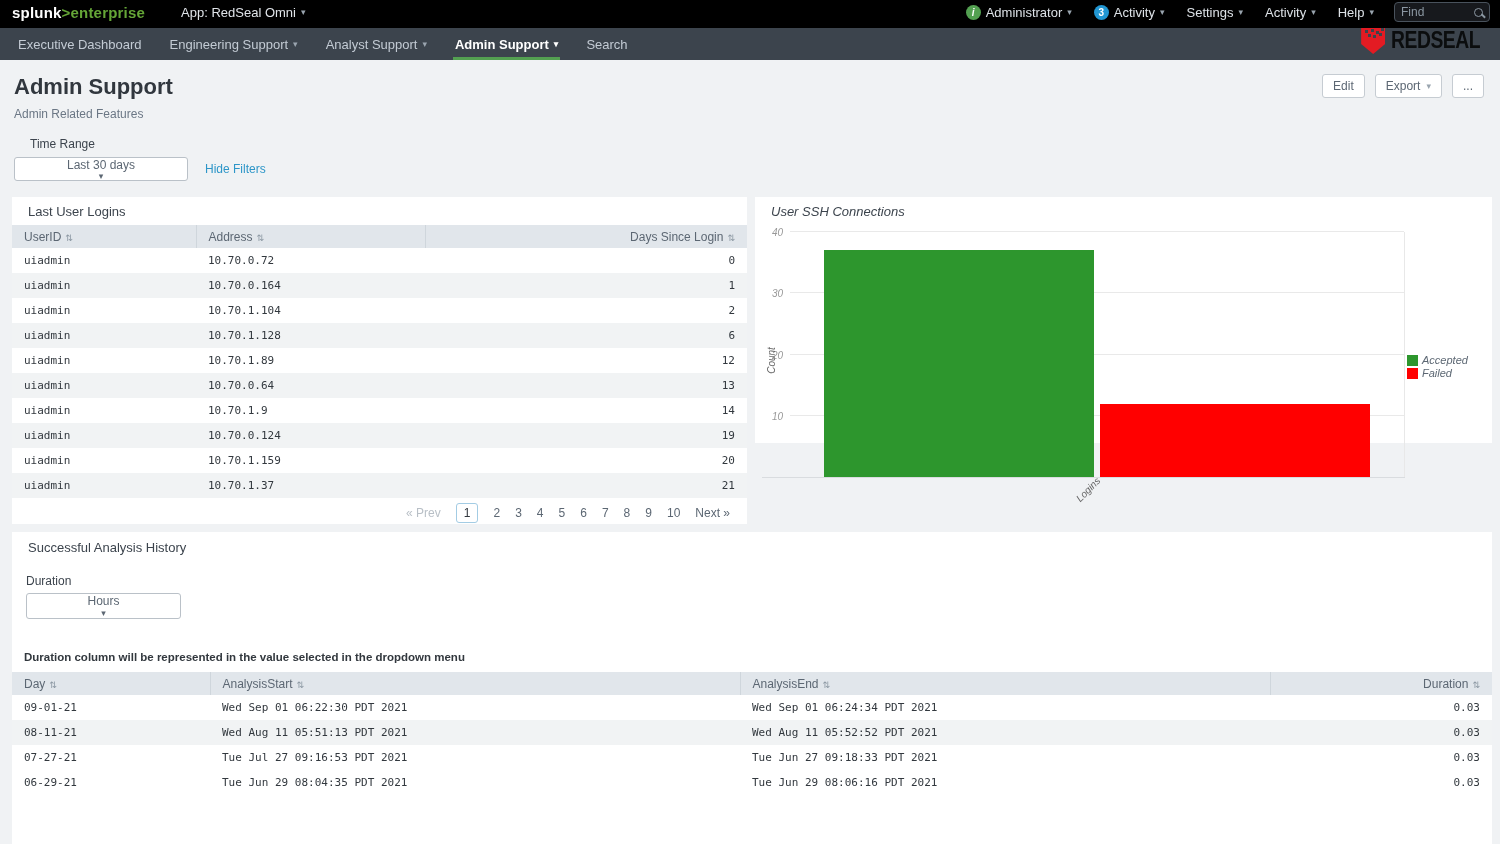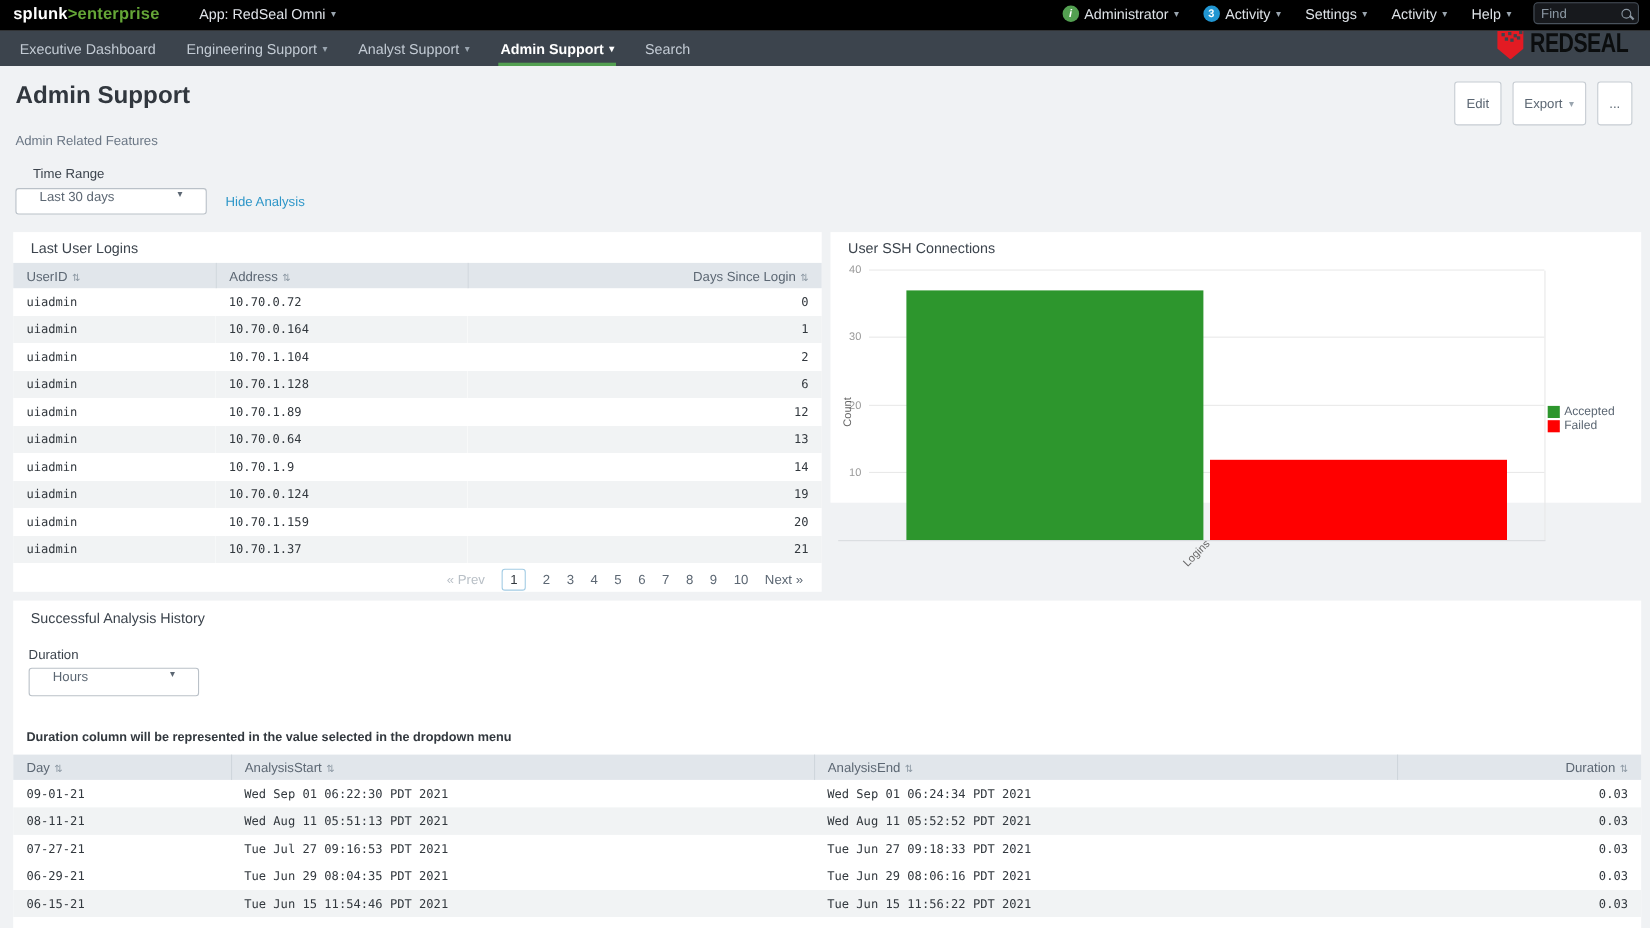--- a/index.html
+++ b/index.html
@@ -33,36 +33,36 @@
   .redseal { margin-left:auto; margin-right:12px; display:flex; align-items:flex-start; gap:6px; }
   .shield { width:24px; height:26px; background:#e31b23; clip-path:polygon(0 0,100% 0,100% 62%,50% 100%,0 62%); position:relative; }
   .shield i { position:absolute; left:4px; top:2px; width:3px; height:3px; background:#3c444d;
               box-shadow:6px -1px #3c444d, 11px 1px #3c444d, 3px 4px #3c444d, 14px 3px #3c444d, 8px 5px #3c444d, 16px -2px #3c444d; }
   .redseal-text { font-size:21px; font-weight:800; color:#0b0d0e; letter-spacing:-.5px; transform:scale(.92,1.18); transform-origin:left center; }
 
   
   .pagehead { display:flex; align-items:flex-start; padding:14px 16px 0 14px; }
   .pagetitle { font-size:22px; font-weight:600; color:#31373e; }
   .actions { margin-left:auto; display:flex; gap:10px; }
-  .btn { height:40px; background:#fff; border:1px solid #c6ccd2; border-radius:3px; color:#5c6773; font-size:12px;
+  .btn { height:24px; background:#fff; border:1px solid #c6ccd2; border-radius:3px; color:#5c6773; font-size:12px;
          padding:0 10px; display:flex; align-items:center; gap:6px; cursor:pointer; font-family:"Liberation Sans",sans-serif; }
   .subtitle { padding:7px 0 0 14px; font-size:12px; color:#6b7785; }
   .filterlabel { padding:16px 0 0 30px; font-size:12px; color:#3c444d; }
   .filterrow { padding:6px 0 0 14px; display:flex; align-items:center; }
   .select { width:174px; height:24px; background:#fff; border:1px solid #bac1c8; border-radius:3px; display:flex;
-            align-items:flex-start; justify-content:space-between; padding:0 21px; font-size:12px; color:#5c6773; cursor:pointer; }
+            align-items:center; justify-content:space-between; padding:0 9px; font-size:12px; color:#5c6773; cursor:pointer;flex-direction:column; }
   .select .caret { color:#5c6773; }
   .link { margin-left:17px; font-size:12px; color:#2d96c8; cursor:pointer; }
 
   
   .panels { display:flex; gap:8px; margin:16px 8px 0 12px; }
   .panel { background:#fff; }
   .panel-title { font-size:13px; color:#3c444d; padding:7px 12px 6px 16px; }
   .login-panel { flex:0 0 735px; height:327px; }
-  .ssh-panel { flex:1; height:246px; position:relative; }
+  .ssh-panel { flex:1; height:246px; position:relative;font-style:italic; }
 
   
   table { border-collapse:collapse; table-layout:fixed; width:100%; }
   th { background:#e1e6eb; height:23px; font-size:12px; font-weight:400; color:#5c6773; text-align:left;
        padding:0 0 0 12px; border-right:1px solid #cfd6dc; cursor:pointer; white-space:nowrap; }
   th:last-child { border-right:none; }
   th.r, td.r { text-align:right; padding-right:12px; }
   td { height:25px; font-family:"DejaVu Sans Mono", monospace; font-size:11px; color:#32383e; padding:0 0 0 12px; white-space:nowrap; overflow:hidden; }
   tr.even td { background:#f1f3f4; }
   .sort { font-size:9px; color:#8b97a2; margin-left:4px; font-family:"DejaVu Sans", sans-serif; }
@@ -172,21 +172,21 @@
     <button class="btn">...</button>
   </div>
 </div>
 <div class="subtitle">Admin Related Features</div>
 <div class="filterlabel">Time Range</div>
 <div class="filterrow">
   <div class="select">
     <span>Last 30 days</span>
     <span class="caret">▾</span>
   </div>
-  <span class="link">Hide Analysis</span>
+  <span class="link">Hide Filters</span>
 </div>
 
 <div class="panels">
 
   <div class="panel login-panel">
     <div class="panel-title">Last User Logins</div>
     <table>
       <colgroup>
           <col style="width:184px">
           <col style="width:229px">
@@ -343,22 +343,16 @@
           <td>Tue Jul 27 09:16:53 PDT 2021</td>
           <td>Tue Jun 27 09:18:33 PDT 2021</td>
           <td class="r">0.03</td>
         </tr>
       <tr>
           <td>06-29-21</td>
           <td>Tue Jun 29 08:04:35 PDT 2021</td>
           <td>Tue Jun 29 08:06:16 PDT 2021</td>
           <td class="r">0.03</td>
         </tr>
-      <tr class="even">
-          <td>06-15-21</td>
-          <td>Tue Jun 15 11:54:46 PDT 2021</td>
-          <td>Tue Jun 15 11:56:22 PDT 2021</td>
-          <td class="r">0.03</td>
-        </tr>
 
     </tbody>
   </table>
 </div>
 
 </body></html>

